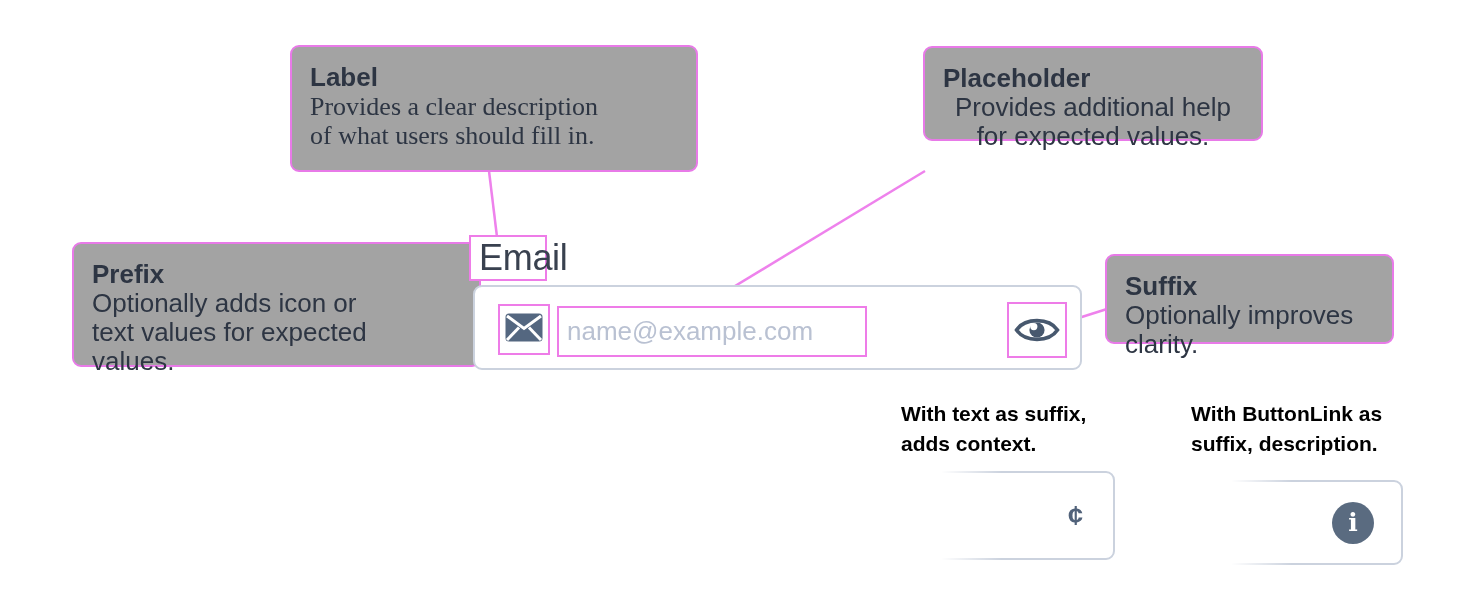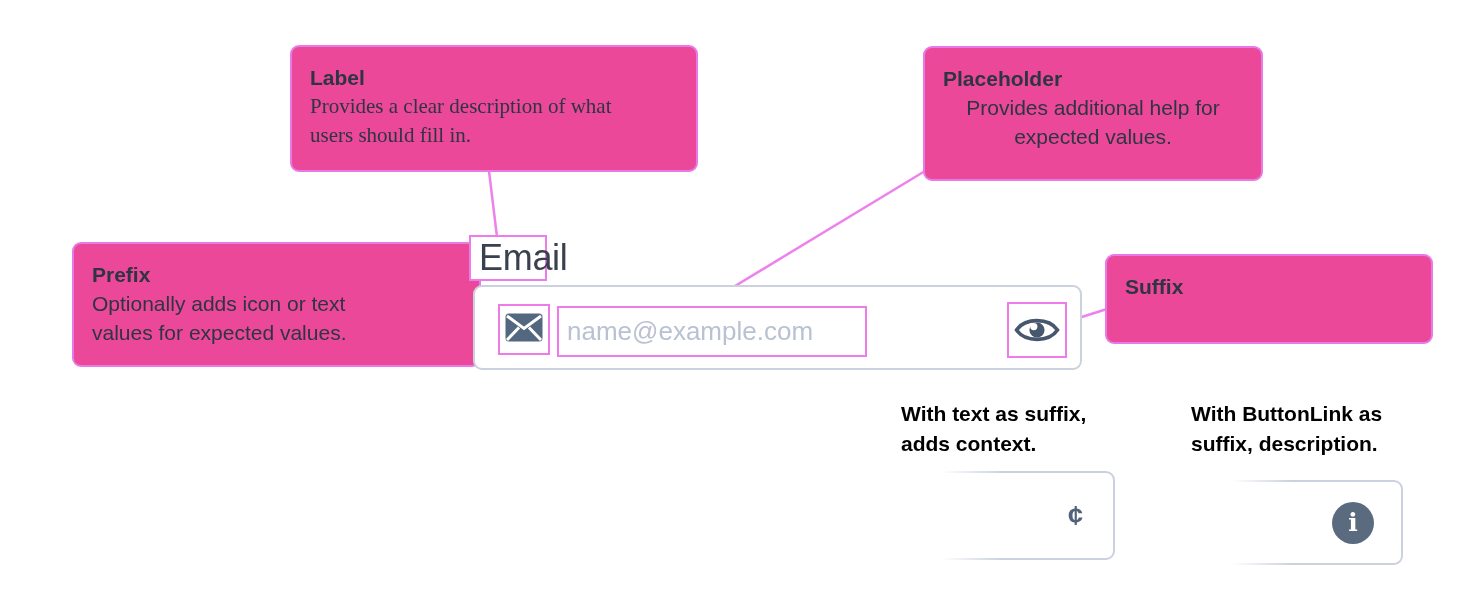--- a/index.html
+++ b/index.html
@@ -2,30 +2,30 @@
 <html><head>
 <meta charset="utf-8">
 <style>
   html,body{margin:0;padding:0;background:#ffffff;font-family:"Liberation Sans",sans-serif;}
   #canvas{position:relative;width:1472px;height:606px;background:#ffffff;overflow:hidden;}
 
   
   #connectors{position:absolute;left:0;top:0;width:1472px;height:606px;pointer-events:none;}
 
   
-  .callout{position:absolute;box-sizing:border-box;background:#ec4899;border:2px solid #e87ae8;
-           border-radius:9px;padding:16px 18px;color:#2d3543;font-size:21px;line-height:29px;}
+  .callout{position:absolute;box-sizing:border-box;background:#a3a3a3;border:2px solid #e87ae8;
+           border-radius:9px;padding:16px 18px;color:#2d3543;font-size:26px;line-height:29px;}
   .callout .co-title{font-weight:bold;}
   .co-label{left:290px;top:45px;width:408px;height:127px;}
   .co-label .co-body{max-width:312px;font-family:Liberation Serif, serif;}
-  .co-placeholder{left:923px;top:46px;width:340px;height:135px;}
+  .co-placeholder{left:923px;top:46px;width:340px;height:95px;}
   .co-placeholder .co-body{max-width:300px;text-align:center;}
   .co-prefix{left:72px;top:242px;width:409px;height:125px;}
   .co-prefix .co-body{max-width:300px;}
-  .co-suffix{left:1105px;top:254px;width:328px;height:90px;}
+  .co-suffix{left:1105px;top:254px;width:289px;height:90px;}
 
   
   .annot{position:absolute;box-sizing:border-box;border:2.5px solid #ee7ce8;background:transparent;}
 
   
   .email-label{left:469px;top:235px;width:78px;height:46px;background:#fff;display:flex;
                align-items:center;padding-left:8px;color:#39414f;font-size:36px;letter-spacing:-0.3px;}
 
   
   .main-input{position:absolute;left:473px;top:285px;width:609px;height:85px;box-sizing:border-box;
@@ -77,20 +77,21 @@
     <div class="co-body">Provides additional help for expected values.</div>
   </div>
 
   <div class="callout co-prefix">
     <div class="co-title">Prefix</div>
     <div class="co-body">Optionally adds icon or text values for expected values.</div>
   </div>
 
   <div class="callout co-suffix">
     <div class="co-title">Suffix</div>
+    <div class="co-body">Optionally improves clarity.</div>
   </div>
 
   <div class="annot email-label">Email</div>
 
   <div class="main-input"></div>
 
   <div class="annot prefix-annot">
     <span>
       <svg width="38" height="29" viewBox="0 0 38 29">
         <rect x="0.5" y="0.5" width="37" height="28" rx="3.5" fill="#546780"></rect>

